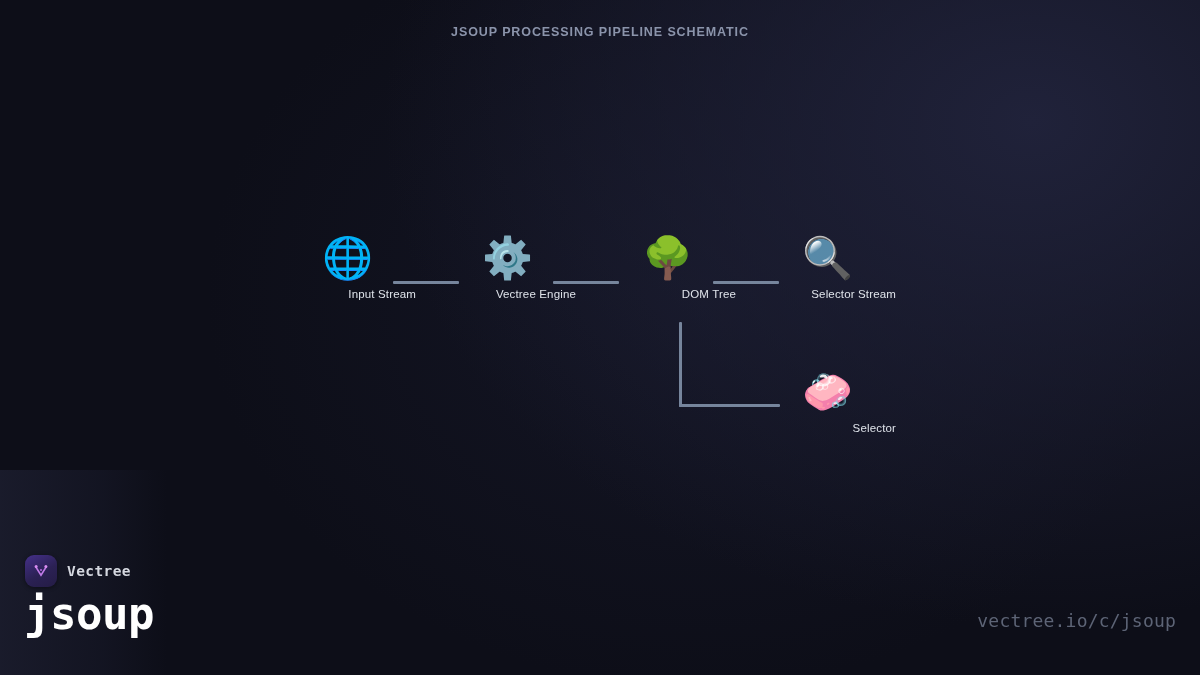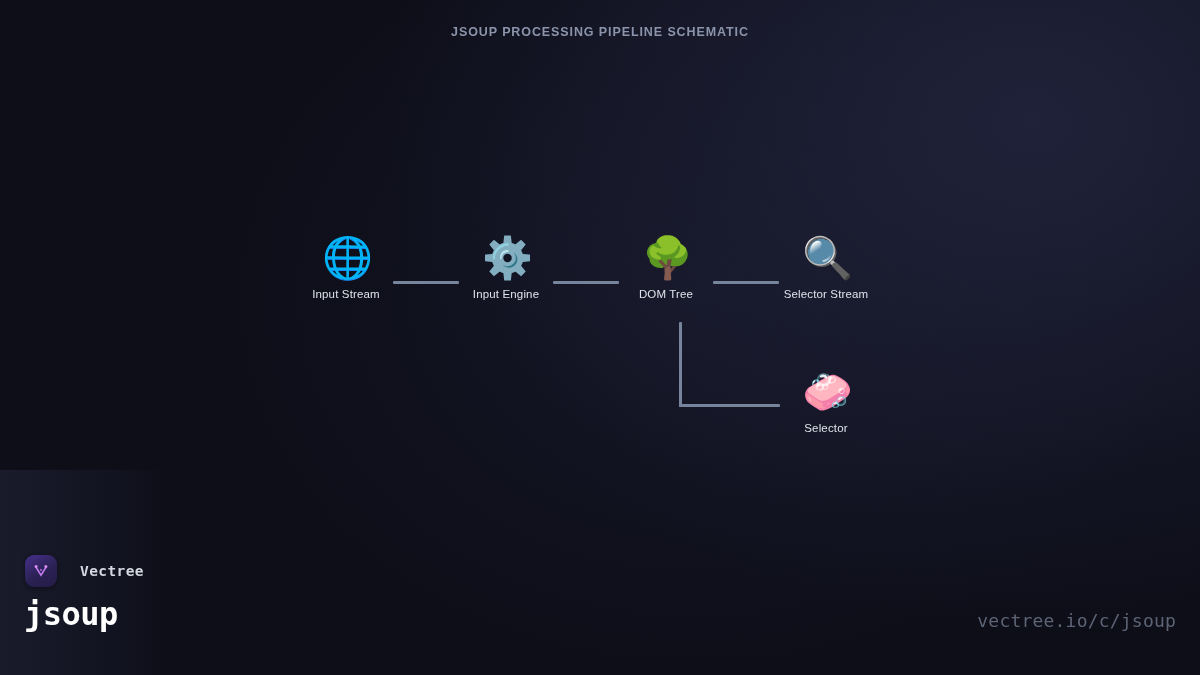--- a/index.html
+++ b/index.html
@@ -62,20 +62,21 @@
     font-family:"DejaVu Sans", sans-serif;
     text-align:center;
     user-select:none;
   }
   .node-label {
     margin-top:6px;
     font-size:11.5px;
     color:#dfe3ea;
     letter-spacing:0.15px;
     white-space:nowrap;
+    text-align:right;
   }
 
   .connector {
     position:absolute;
     height:3px;
     background:#76859c;
     border-radius:1px;
   }
 
   .elbow { position:absolute; }
@@ -86,41 +87,41 @@
   .elbow .h {
     position:absolute; left:0; bottom:0;
     height:3px; background:#76859c; border-radius:1px;
   }
 
   
   #footer { position:absolute; left:0; bottom:0; width:1200px; height:120px; }
 
   #brand-row {
     position:absolute; left:25px; top:0;
-    display:flex; align-items:center; gap:23px;
+    display:flex; align-items:center; gap:10px;
   }
   #brand-badge {
     width:32px; height:32px;
     border-radius:9px;
     background:linear-gradient(150deg,#45308a 0%,#2b2154 55%,#241c45 100%);
     display:flex; align-items:center; justify-content:center;
     box-shadow:0 1px 4px rgba(0,0,0,0.45);
     flex:0 0 auto;
   }
   #brand-name {
     font-family:"DejaVu Sans Mono", monospace;
     font-size:14.5px;
     font-weight:bold;
     color:#d5d8e0;
     letter-spacing:0.4px;
   }
   #product-name {
     position:absolute; left:24px; top:36px;
     font-family:"DejaVu Sans Mono", monospace;
-    font-size:32px;
+    font-size:44px;
     font-weight:bold;
     color:#ffffff;
     letter-spacing:-0.5px;
     line-height:46px;
   }
   #site-url {
     position:absolute; right:24px; top:55px;
     font-family:"DejaVu Sans Mono", monospace;
     font-size:18px;
     color:#5d6476;
@@ -148,21 +149,21 @@
       <div class="h" style="width:101px;"></div>
     </div>
 
     <div class="node" style="left:346px; top:234px;">
       <div class="node-icon">🌐</div>
       <div class="node-label">Input Stream</div>
     </div>
 
     <div class="node" style="left:506px; top:234px;">
       <div class="node-icon">⚙️</div>
-      <div class="node-label">Input Engine</div>
+      <div class="node-label">Vectree Engine</div>
     </div>
 
     <div class="node" style="left:666px; top:234px;">
       <div class="node-icon">🌳</div>
       <div class="node-label">DOM Tree</div>
     </div>
 
     <div class="node" style="left:826px; top:234px;">
       <div class="node-icon">🔍</div>
       <div class="node-label">Selector Stream</div>

